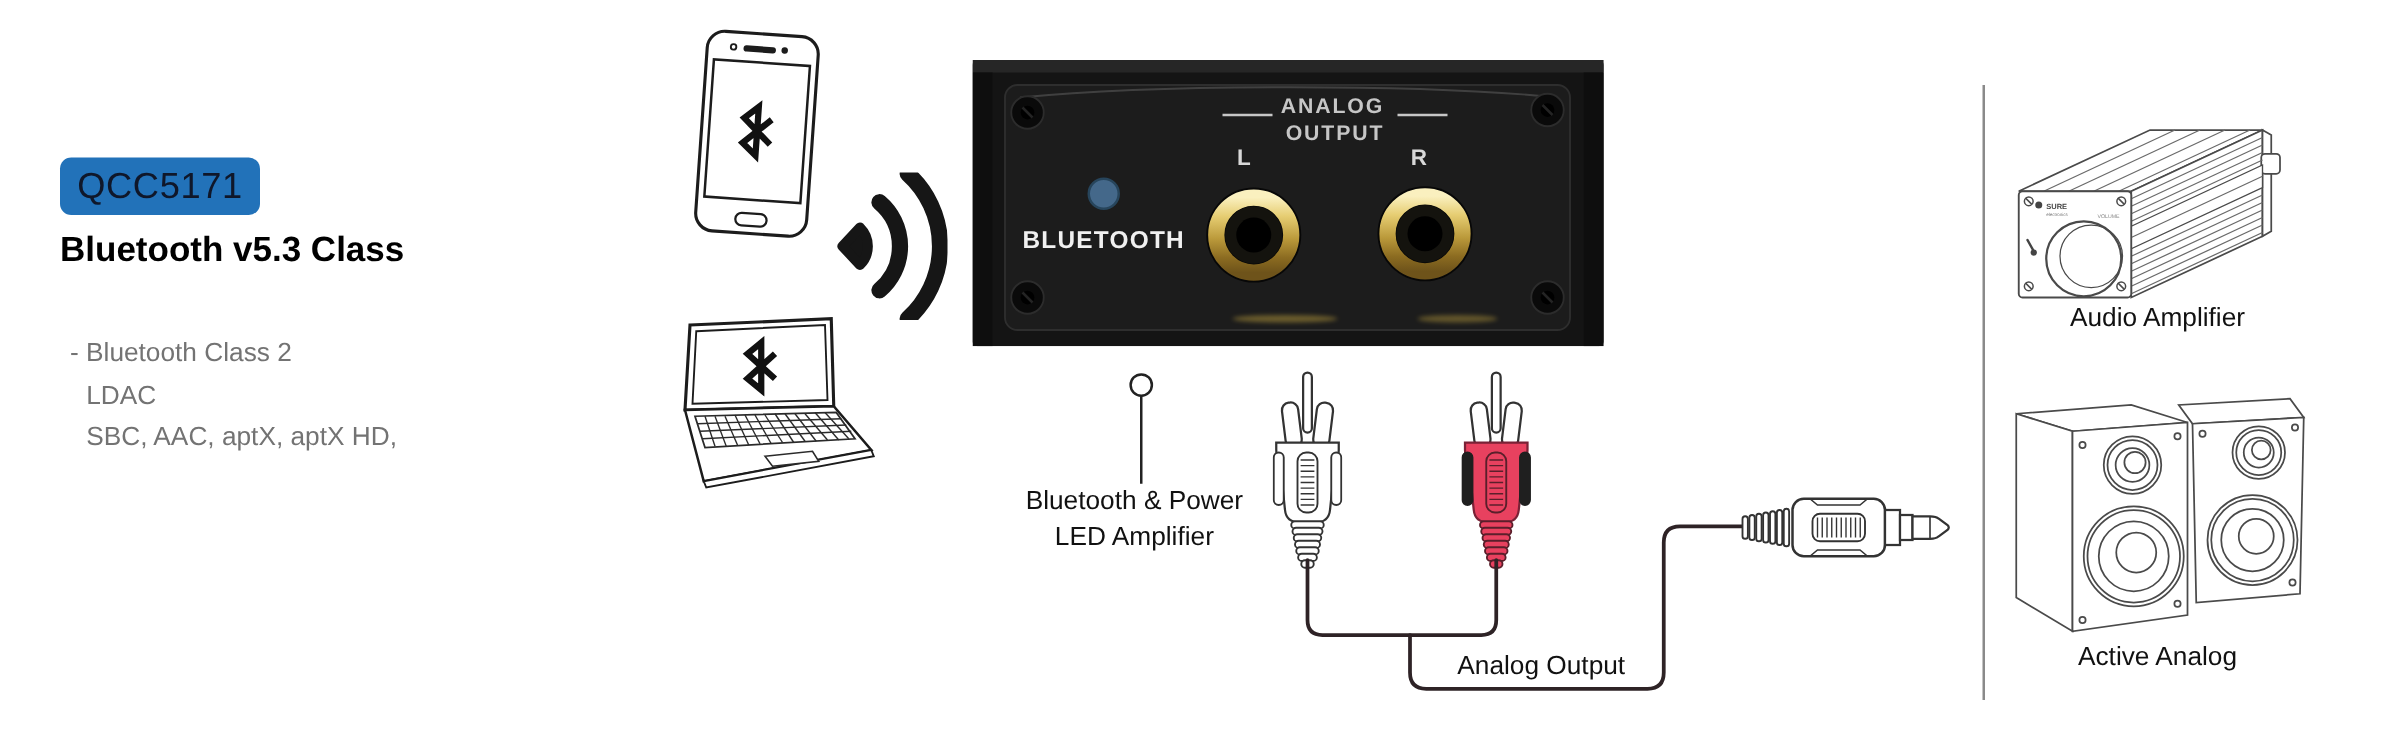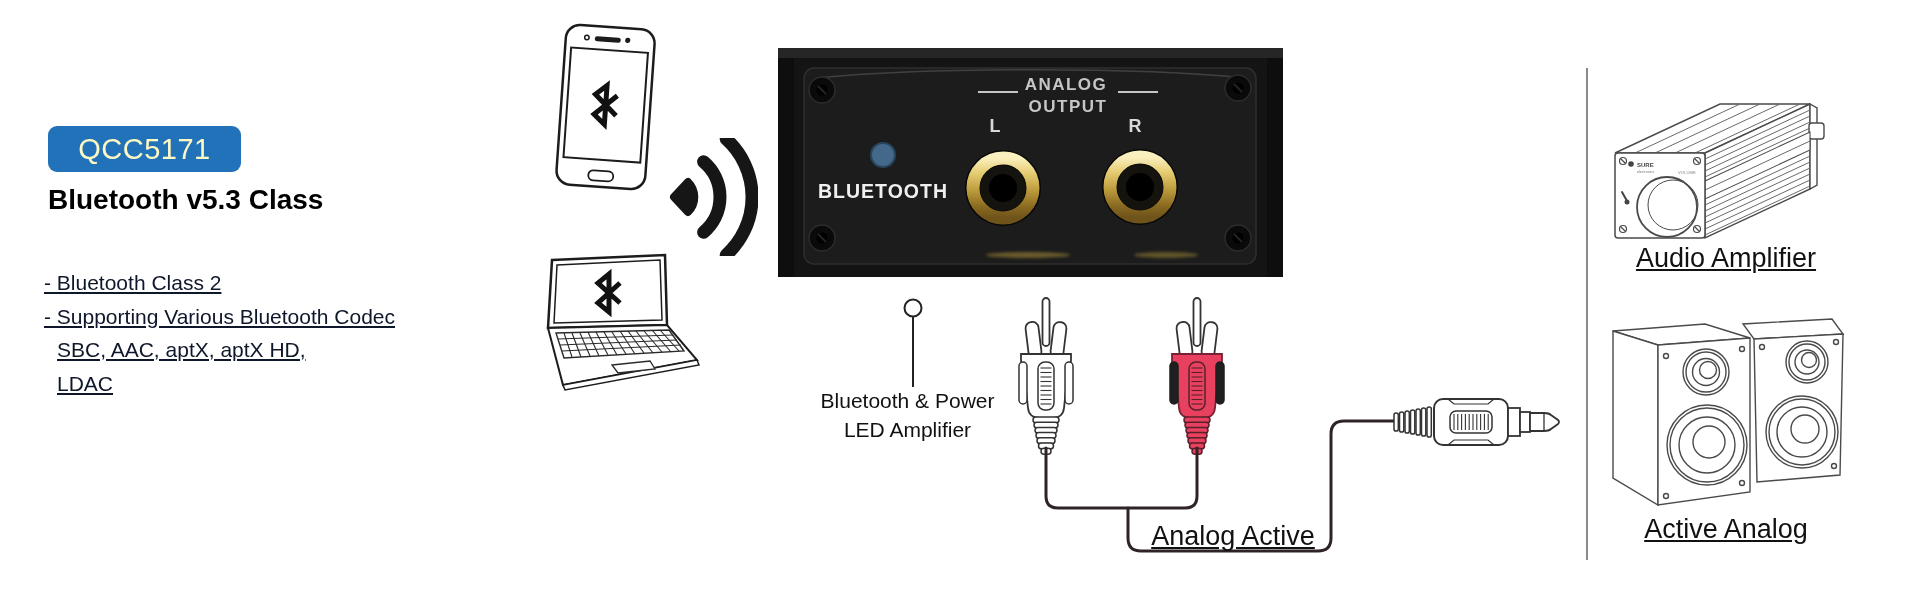--- a/index.html
+++ b/index.html
@@ -1,46 +1,45 @@
 <!DOCTYPE html>
 <html><head>
 <meta charset="utf-8">
 <style>
   html,body{margin:0;padding:0;background:#fff;}
   .stage{position:relative;width:1920px;height:591px;background:#fff;overflow:hidden;
          font-family:"Liberation Sans",sans-serif;color:#1a1a1a;}
   .abs{position:absolute;}
-  .chip{left:48px;top:126px;width:193px;height:46px;border-radius:9px;
-        background:var(--accent,#2272b9);color:#fef9c3;font-size:29px;
+  .chip{left:48px;top:126px;width:160px;height:46px;border-radius:9px;
+        background:var(--accent,#2272b9);color:#0f172a;font-size:29px;
         display:flex;align-items:center;justify-content:center;letter-spacing:.5px;}
   .title{left:48px;top:184px;font-size:28px;font-weight:bold;color:#000;}
-  .features{left:44px;top:266px;font-size:21px;line-height:33.5px;color:#0f172a;text-decoration:underline;}
+  .features{left:56px;top:266px;font-size:21px;line-height:33.5px;color:#737373;}
   .feat.indent{margin-left:13px;}
-  .label{font-size:27px;text-align:center;color:#111;text-decoration:underline;}
+  .label{font-size:21px;text-align:center;color:#111;}
   .callout-text{left:795px;top:386px;width:225px;text-align:center;font-size:21px;line-height:29px;color:#111;}
   .analog-label{left:1128px;top:521px;width:210px;}
   .amp-label{left:1616px;top:243px;width:220px;}
   .spk-label{left:1616px;top:514px;width:220px;}
   .divider{left:1586px;top:68px;width:2px;height:492px;background:#8a8a8a;}
   svg text{font-family:"Liberation Sans",sans-serif;}
   .led-fill{fill:var(--led,#44688a);}
   .rca-red{fill:var(--rca-red,#e8415f);}
 </style>
 </head>
 <body>
 
 <div class="stage" style="--accent: #2272b9; --led: #44688a; --rca-red: #e8415f;">
 
   <div class="abs chip">QCC5171</div>
   <div class="abs title">Bluetooth v5.3 Class</div>
   <div class="abs features">
     <div class="feat">- Bluetooth Class 2</div>
-    <div class="feat">- Supporting Various Bluetooth Codec</div>
+    <div class="feat indent">LDAC</div>
     <div class="feat indent">SBC, AAC, aptX, aptX HD,</div>
-    <div class="feat indent">LDAC</div>
   </div>
 
   <svg class="abs" style="left:558px;top:24px;transform:rotate(4deg);" width="95" height="168" viewBox="0 0 95 168">
     <rect x="3" y="3" width="89" height="160" rx="14" fill="#fff" stroke="#1c1c1c" stroke-width="2.5"></rect>
     <rect x="9" y="26" width="77" height="110" fill="#fff" stroke="#1c1c1c" stroke-width="2"></rect>
     <rect x="32" y="13" width="26" height="5" rx="2.5" fill="#1c1c1c"></rect>
     <circle cx="24" cy="15" r="2.2" fill="none" stroke="#1c1c1c" stroke-width="1.5"></circle>
     <circle cx="65" cy="15" r="2.6" fill="#1c1c1c"></circle>
     <rect x="35" y="147" width="25" height="10" rx="5" fill="none" stroke="#1c1c1c" stroke-width="1.8"></rect>
     <g transform="translate(47.5,81) scale(-1,1)">
@@ -233,21 +232,21 @@
       <rect x="19" y="141.8" width="18" height="5.8" rx="2.9"></rect>
         <rect x="20.5" y="147" width="15" height="5.8" rx="2.9"></rect>
       <rect x="23" y="152.2" width="10" height="6" rx="3"></rect>
     </g>
   </svg>
 
   <svg class="abs" style="left:1015px;top:415px;" width="570" height="150" viewBox="0 0 570 150">
     <path d="M31,33 V81 Q31,93 43,93 H170 Q182,93 182,81 V33" fill="none" stroke="#2e2326" stroke-width="3" stroke-linecap="round"></path>
     <path d="M113,93 V123 Q113,136 126,136 H303 Q316,136 316,123 V19 Q316,6 329,6 H380" fill="none" stroke="#2e2326" stroke-width="3" stroke-linecap="round"></path>
   </svg>
-  <div class="abs label analog-label">Analog Active</div>
+  <div class="abs label analog-label">Analog Output</div>
 
   <svg class="abs" style="left:1386px;top:394px;" width="190" height="56" viewBox="0 0 190 56">
     <g stroke="#333" stroke-width="1.5" fill="#fff">
       <rect x="8" y="19" width="4.3" height="18" rx="2.1"></rect>
         <rect x="13.5" y="18" width="4.3" height="20" rx="2.1"></rect>
       <rect x="19" y="17" width="4.3" height="22" rx="2.1"></rect>
         <rect x="24.5" y="16" width="4.3" height="24" rx="2.1"></rect>
       <rect x="30" y="15" width="4.3" height="26" rx="2.1"></rect>
         <rect x="35.5" y="14" width="4.3" height="28" rx="2.1"></rect>
       <rect x="41" y="13" width="4.3" height="30" rx="2.1"></rect>

